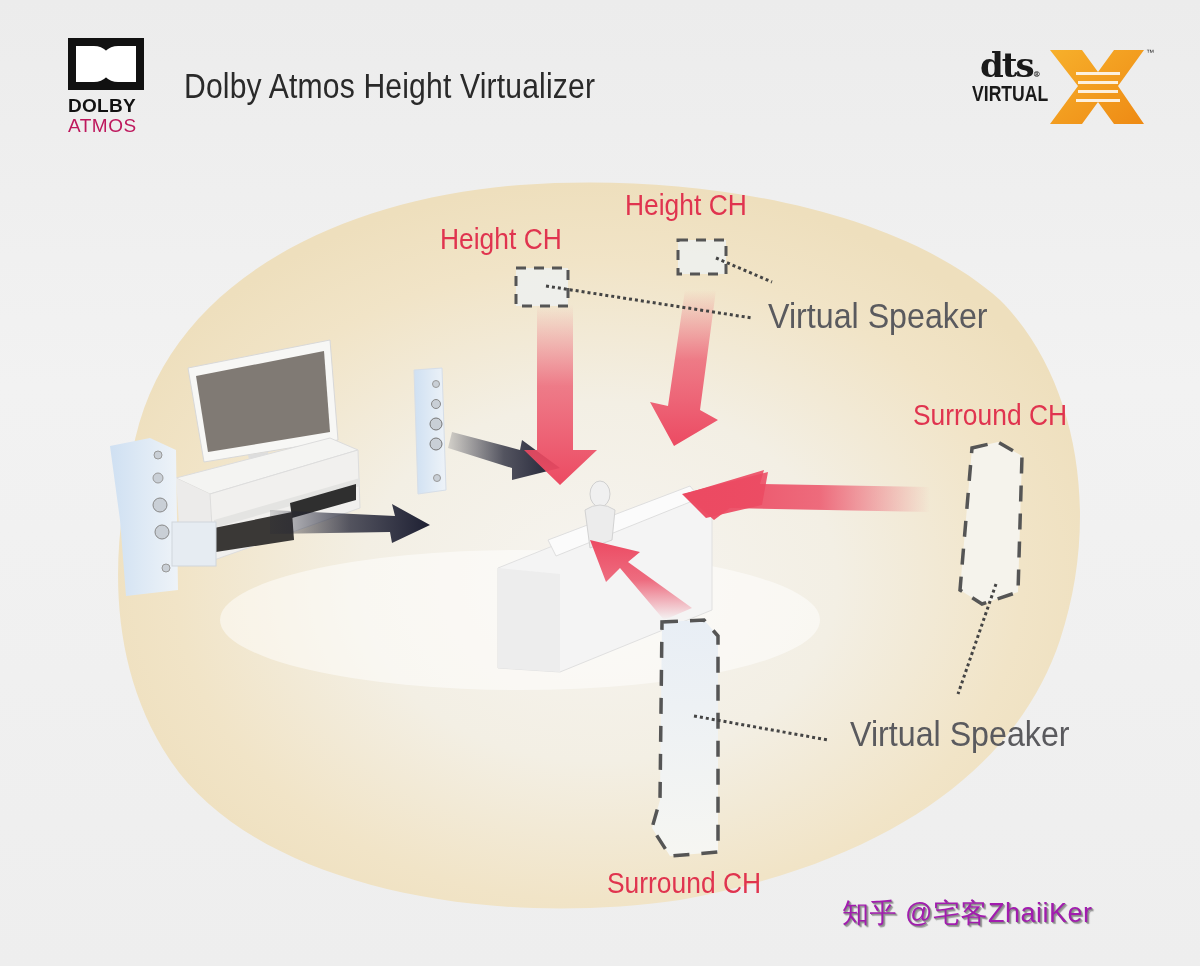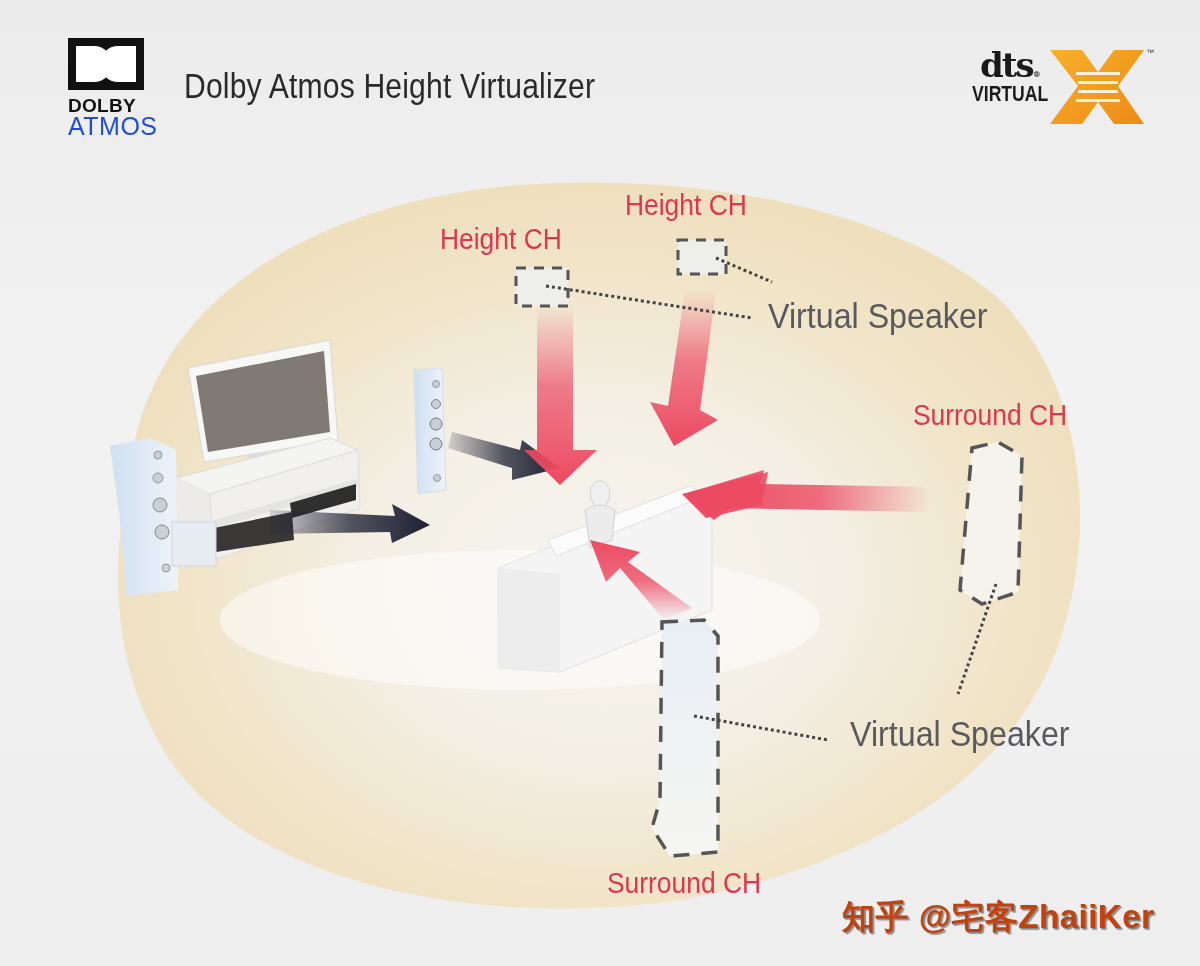--- a/index.html
+++ b/index.html
@@ -5,28 +5,28 @@
   html,body{margin:0;padding:0;}
   body{width:1200px;height:966px;overflow:hidden;position:relative;
     background:linear-gradient(180deg,#ececec 0%,#f2f2f2 40%,#eeeeee 100%);
     font-family:"Liberation Sans",sans-serif;}
   .abs{position:absolute;}
   #scene{position:absolute;left:0;top:0;width:1200px;height:966px;}
   .title{left:184px;top:66px;font-size:35px;color:#2a2a2a;font-family:"Liberation Sans",sans-serif;letter-spacing:0.2px;transform:scaleX(0.86);transform-origin:left top;white-space:nowrap;}
   .dolby-logo{left:68px;top:38px;width:78px;}
   .dolby-box{width:76px;height:52px;background:#111;position:relative;}
   .dolby-word{font-size:19px;font-weight:bold;color:#111;line-height:20px;margin-top:6px;letter-spacing:0.3px;}
-  .atmos-word{font-size:25px;color:#1d4ed8;line-height:20px;letter-spacing:0.5px;}
+  .atmos-word{font-size:19px;color:#be185d;line-height:20px;letter-spacing:0.5px;}
   .dts-logo{left:972px;top:48px;width:190px;height:80px;}
   .dts-word{left:8px;top:0;font-family:"DejaVu Serif",serif;font-weight:bold;font-size:34px;color:#1a1a1a;letter-spacing:-2px;line-height:34px;}
   .dts-virtual{left:0;top:34px;font-size:22px;font-weight:bold;color:#1a1a1a;transform:scaleX(0.8);transform-origin:left top;line-height:24px;}
   .tm{font-size:8px;color:#333;}
   .lbl-red{color:#e0344f;font-size:30px;white-space:nowrap;transform:scaleX(0.88);transform-origin:left top;}
   .lbl-grey{color:#5a5a5e;font-size:35px;white-space:nowrap;transform:scaleX(0.92);transform-origin:left top;}
-  .watermark{left:842px;top:895px;font-size:33px;color:#c2410c;font-weight:bold;white-space:nowrap;
+  .watermark{left:842px;top:895px;font-size:27px;color:#a21caf;font-weight:normal;white-space:nowrap;
     text-shadow:1px 1px 0 #8a8a8a,2px 2px 1px #9a9a9a;letter-spacing:0.5px;}
 </style>
 </head>
 <body>
 
 <svg id="scene" viewBox="0 0 1200 966" xmlns="http://www.w3.org/2000/svg">
   <defs>
     <radialGradient id="field" cx="0.5" cy="0.55" r="0.55">
       <stop offset="0" stop-color="#f6f4f0"></stop>
       <stop offset="0.45" stop-color="#f3efe4"></stop>

